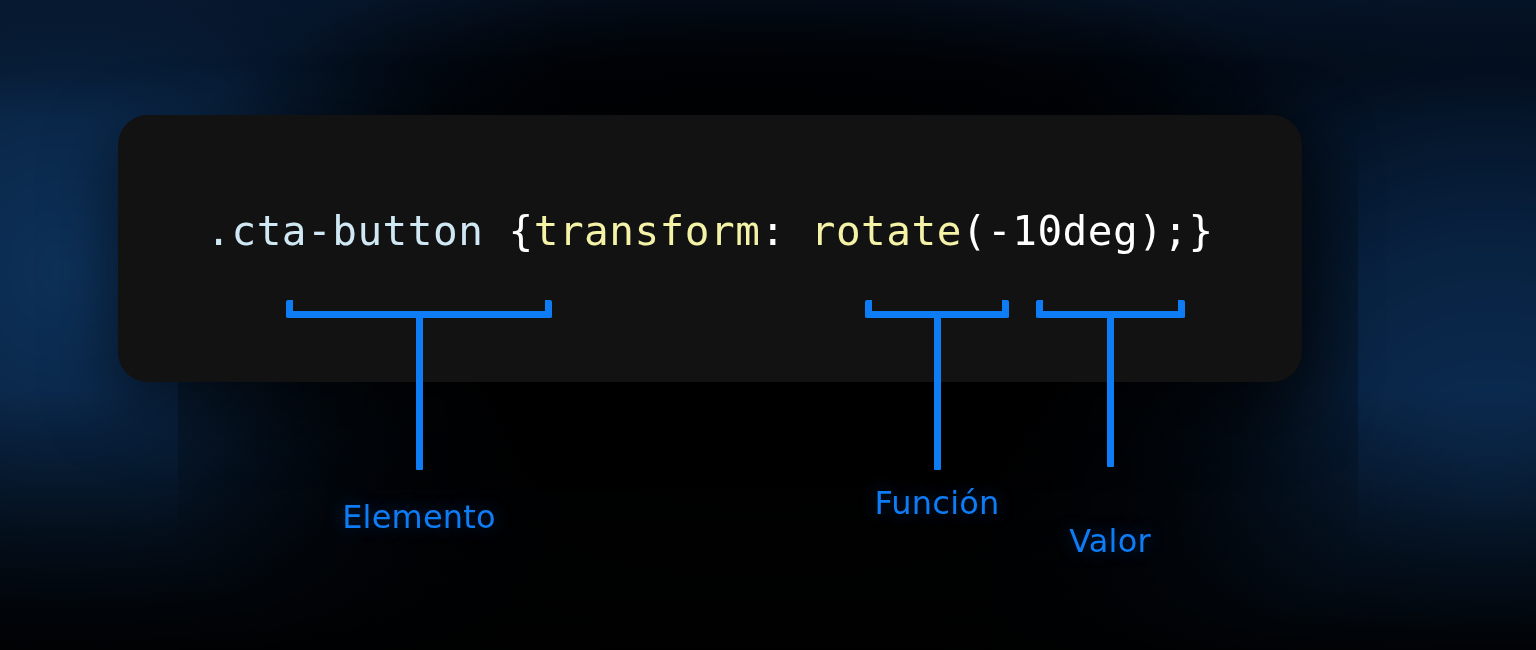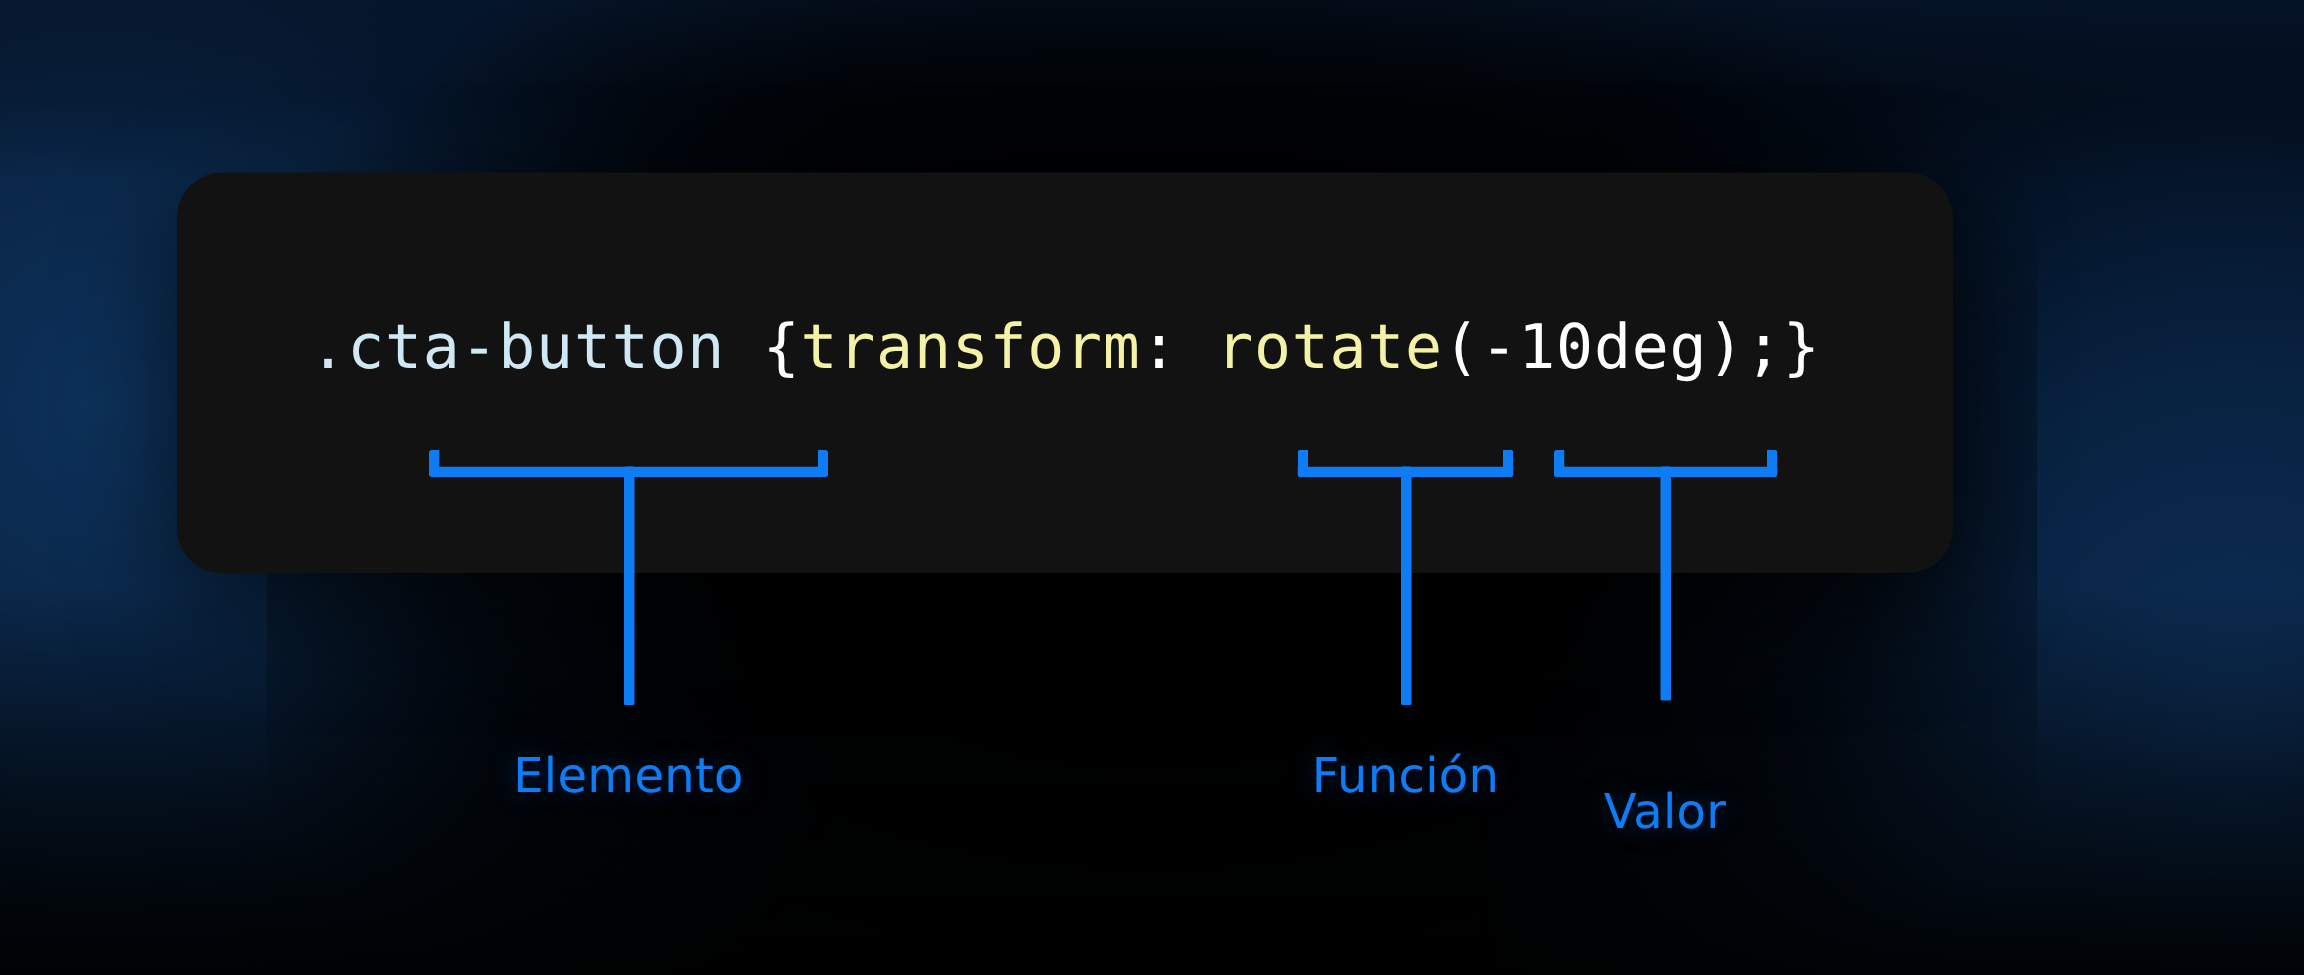--- a/index.html
+++ b/index.html
@@ -166,21 +166,21 @@
 
   <div class="annot">
     <div class="bracket" style="left:286px; top:300px; width:266px; height:18px;"></div>
     <div class="stem" style="left:416px; top:311px; height:159px;"></div>
     <div class="annot-label" style="left:419px; top:498px;">Elemento</div>
   </div>
 
   <div class="annot">
     <div class="bracket" style="left:865px; top:300px; width:144px; height:18px;"></div>
     <div class="stem" style="left:934px; top:311px; height:159px;"></div>
-    <div class="annot-label" style="left:937px; top:498px;">Función</div>
+    <div class="annot-label" style="left:937px; top:484px;">Función</div>
   </div>
 
   <div class="annot">
     <div class="bracket" style="left:1036px; top:300px; width:149px; height:18px;"></div>
     <div class="stem" style="left:1107px; top:311px; height:156px;"></div>
     <div class="annot-label" style="left:1110px; top:522px;">Valor</div>
   </div>
 
 </div>
 

